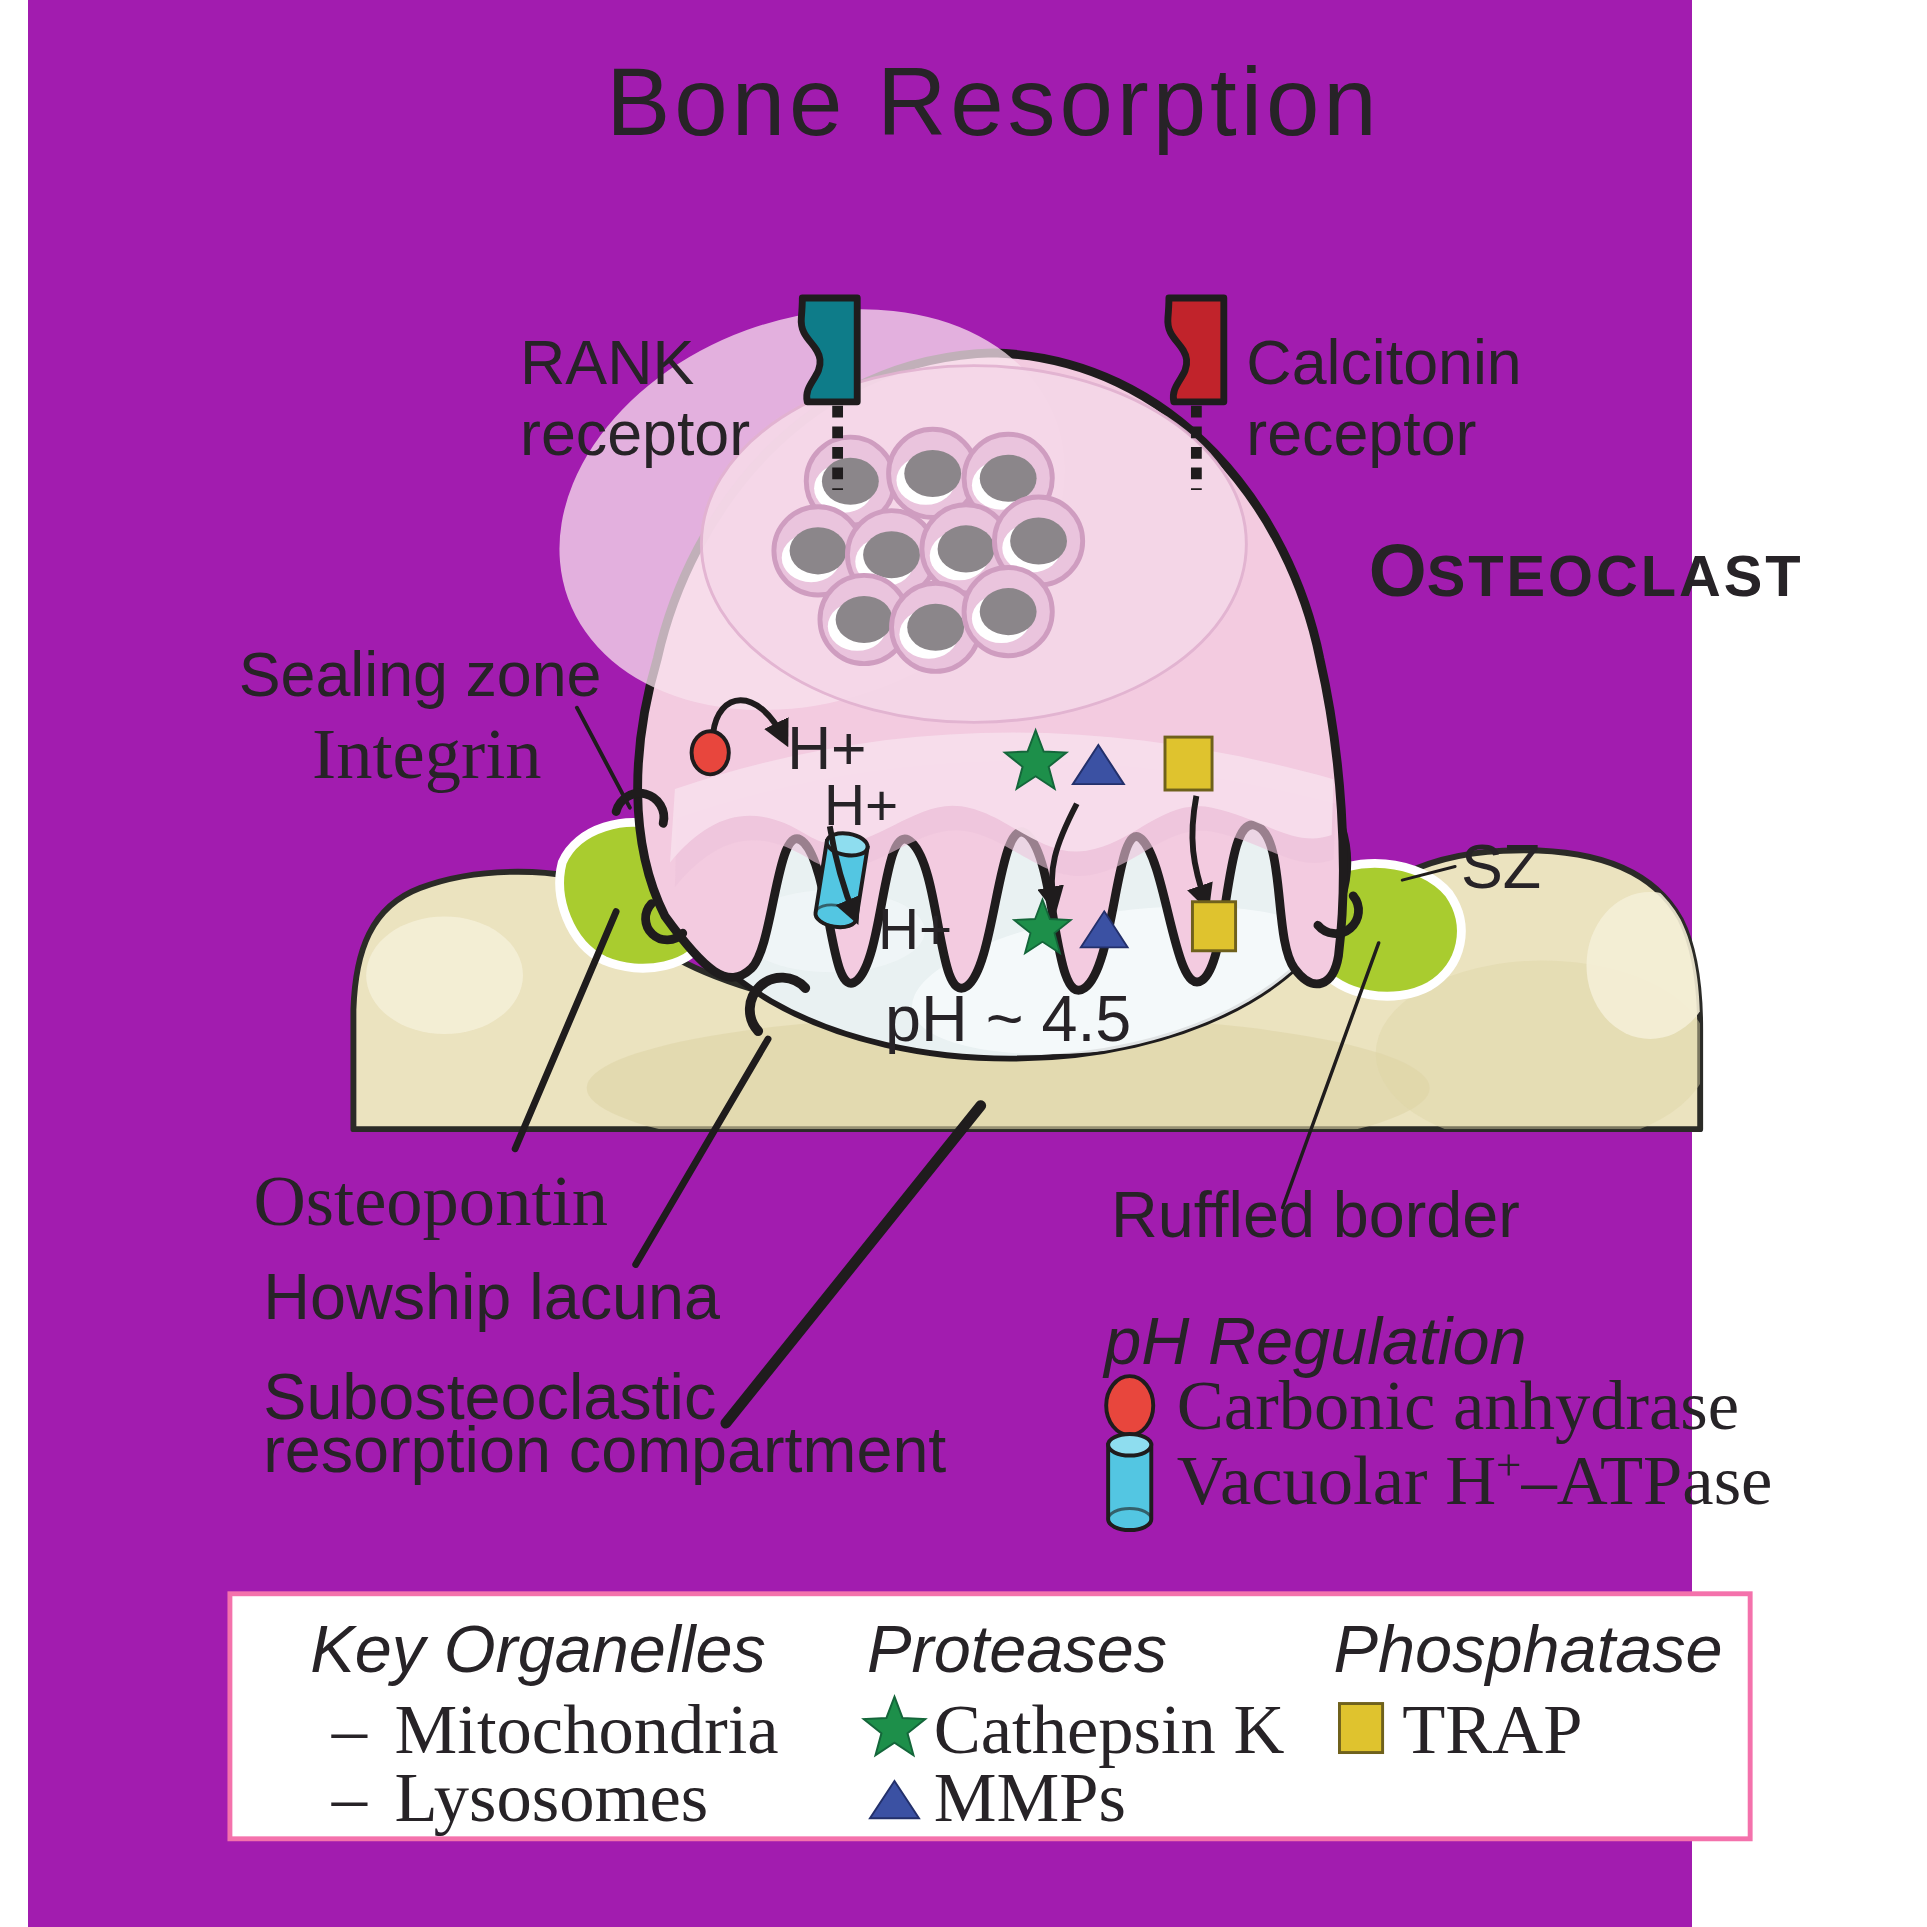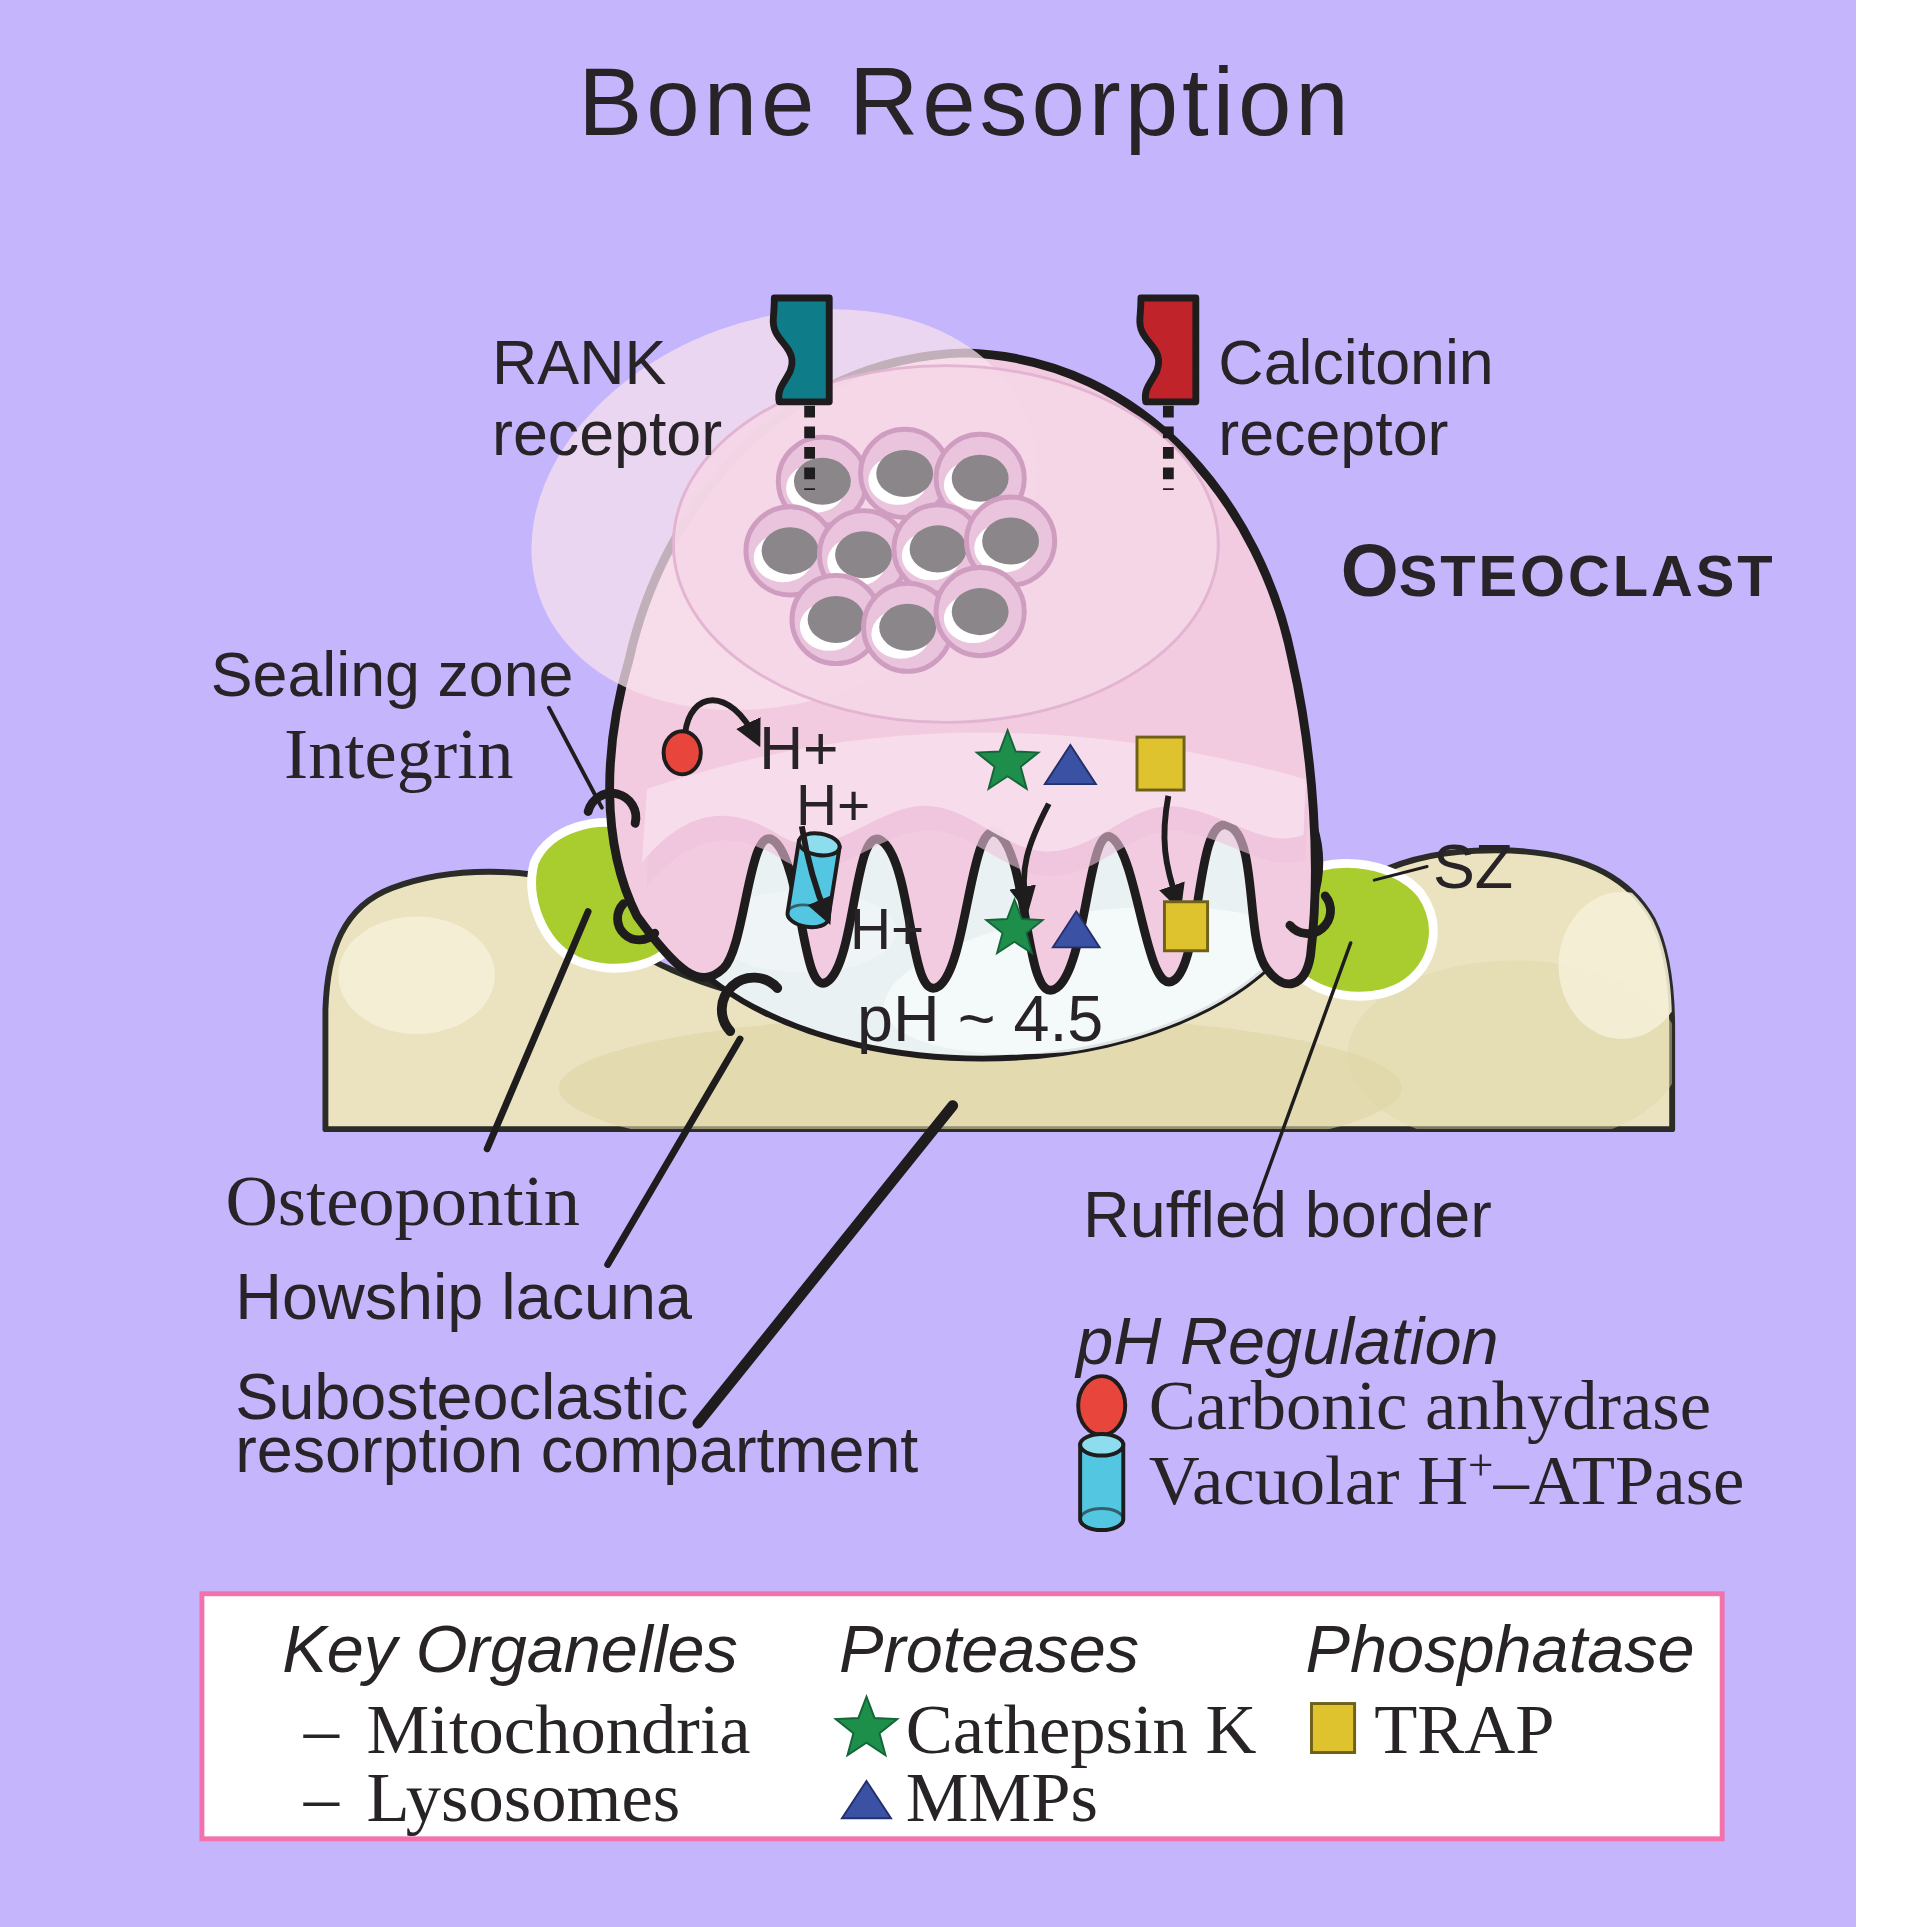--- a/index.html
+++ b/index.html
@@ -1,16 +1,16 @@
 <!DOCTYPE html>
 <html><head>
 <meta charset="utf-8">
 <style>
   html,body{margin:0;padding:0;background:#ffffff;}
-  .stage{width:1856px;height:1928px;position:relative;background:#c4b5fd;}
+  .stage{width:1664px;height:1928px;position:relative;background:#a21caf;margin-left:28px;}
   svg{display:block;}
   .t-sans{font-family:"Liberation Sans",sans-serif;}
   .t-serif{font-family:"Liberation Serif",serif;}
   .t-it{font-style:italic;}
   text{fill:#272327;}
 </style>
 </head>
 <body>
 
 <div class="stage">

